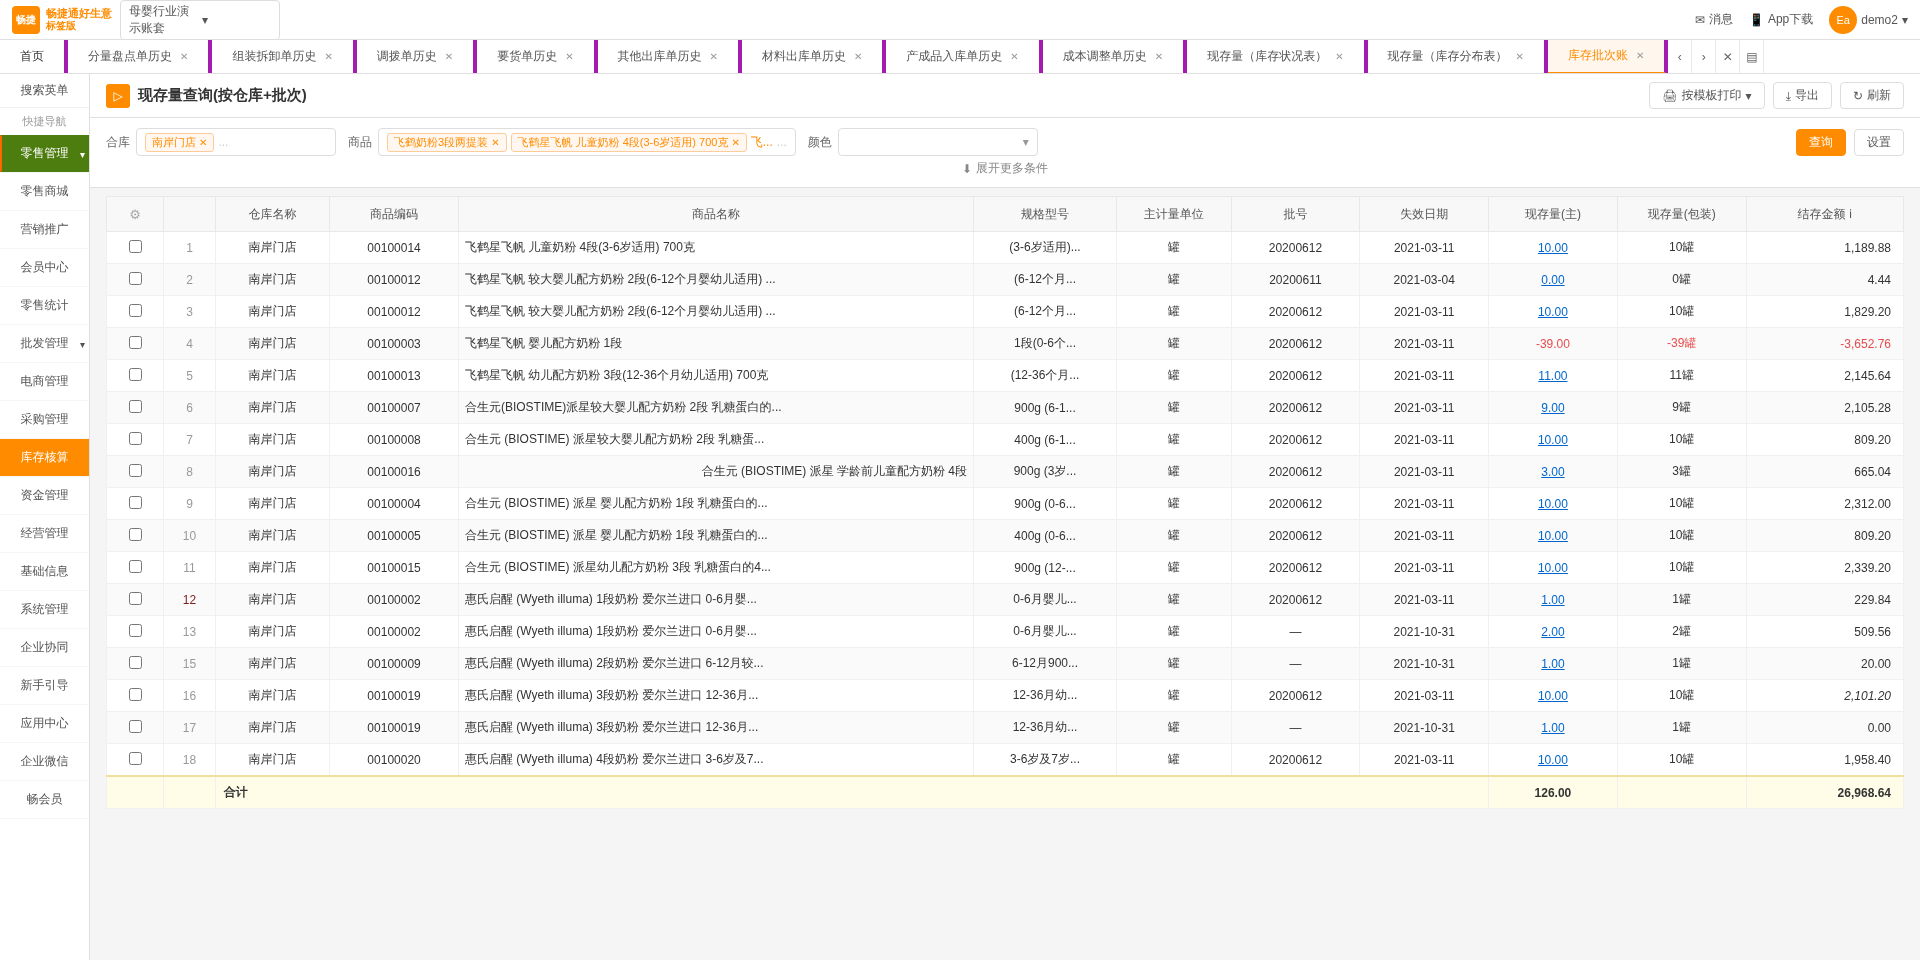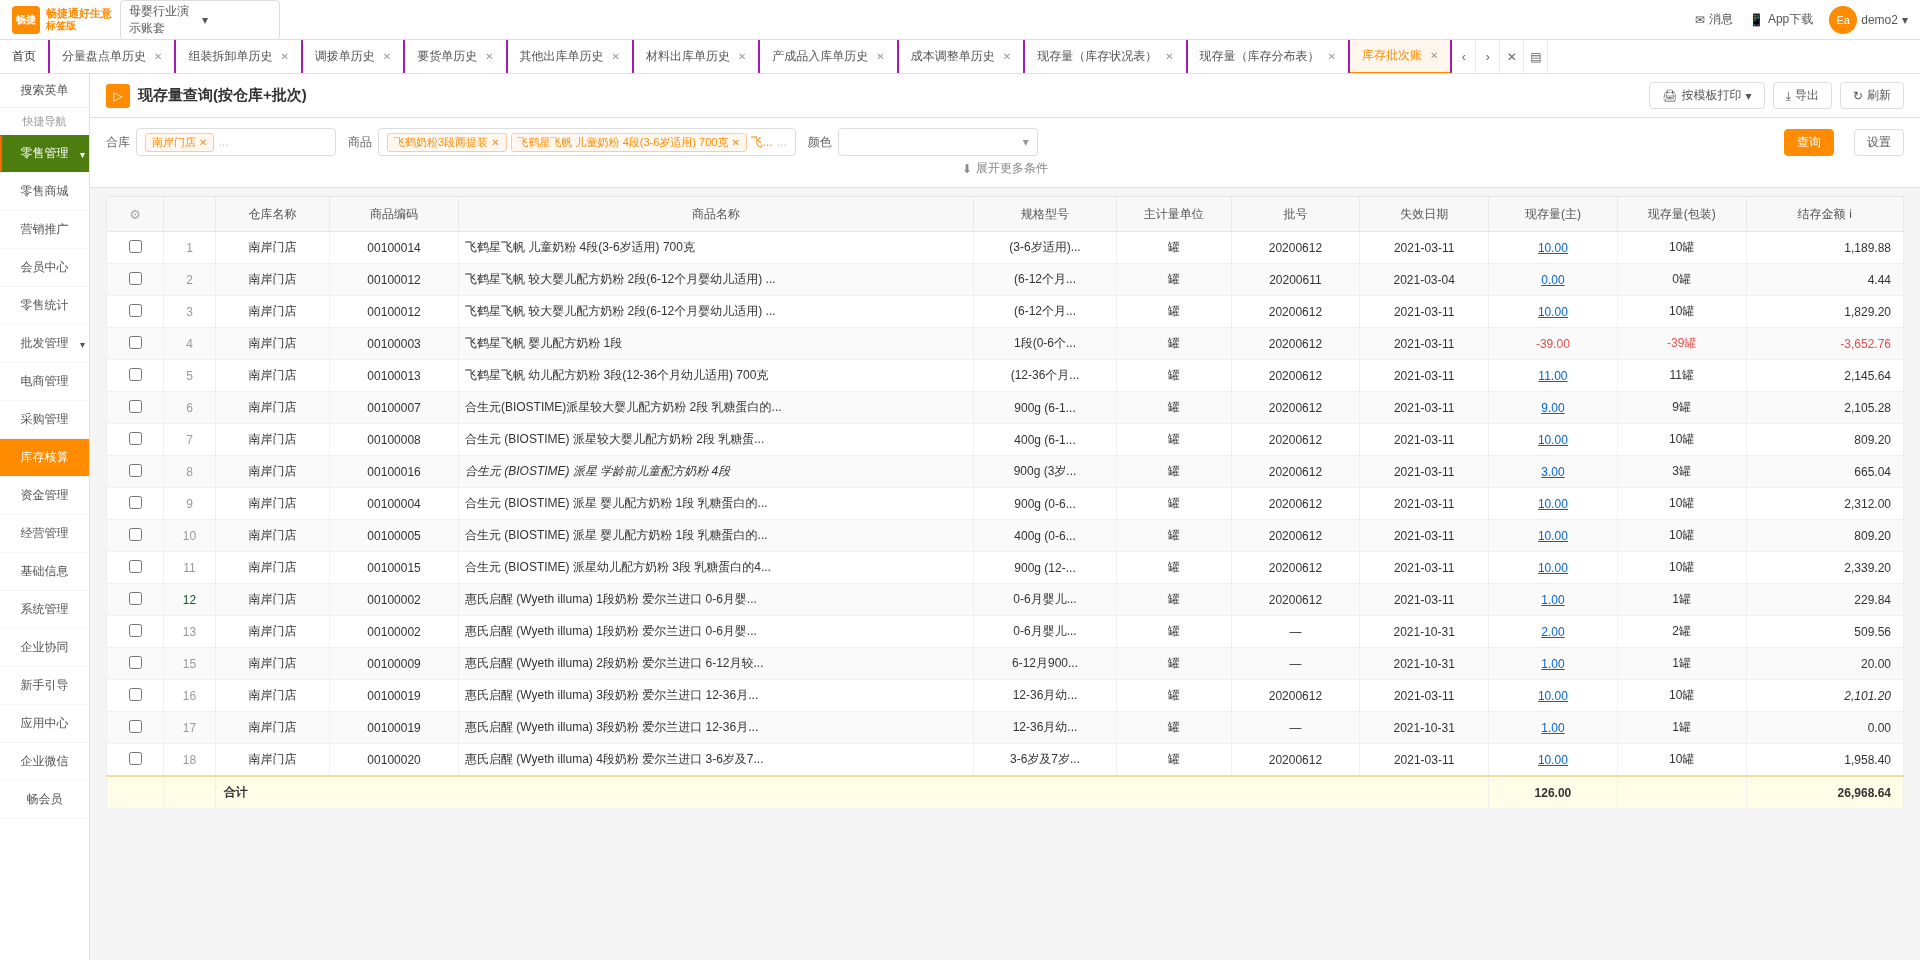--- a/index.html
+++ b/index.html
@@ -11,21 +11,21 @@
     .logo-icon { width: 28px; height: 28px; background: #ff8c00; border-radius: 4px; display: flex; align-items: center; justify-content: center; color: #fff; font-size: 10px; font-weight: bold; }
     .logo-text { font-size: 11px; color: #ff8c00; font-weight: bold; line-height: 1.2; }
     .store-selector { display: flex; align-items: center; gap: 4px; border: 1px solid #ddd; border-radius: 4px; padding: 2px 8px; cursor: pointer; font-size: 12px; color: #555; background: #fff; min-width: 160px; }
     .store-selector span { flex: 1; }
     .top-actions { margin-left: auto; display: flex; align-items: center; gap: 16px; }
     .top-action-item { display: flex; align-items: center; gap: 4px; cursor: pointer; color: #555; font-size: 12px; }
     .user-avatar { width: 28px; height: 28px; border-radius: 50%; background: #ff8c00; display: flex; align-items: center; justify-content: center; color: #fff; font-size: 11px; }
 
     
     .tab-bar { display: flex; align-items: center; height: 34px; background: #fff; border-bottom: 1px solid #e0e0e0; overflow: hidden; }
-    .tab-item { display: flex; align-items: center; gap: 4px; padding: 0 12px; height: 34px; border-right: 2px solid #a21caf; cursor: pointer; font-size: 12px; color: #555; white-space: nowrap; flex-shrink: 0; }
+    .tab-item { display: flex; align-items: center; gap: 4px; padding: 0 20px; height: 34px; border-right: 4px solid #a21caf; cursor: pointer; font-size: 12px; color: #555; white-space: nowrap; flex-shrink: 0; }
     .tab-item.home { background: #fff; color: #333; font-weight: 500; }
     .tab-item.active { background: #fff6ee; color: #ff8c00; border-bottom: 2px solid #ff8c00; }
     .tab-item .close-btn { color: #999; font-size: 10px; cursor: pointer; margin-left: 4px; }
     .tab-nav-btn { width: 24px; height: 34px; display: flex; align-items: center; justify-content: center; cursor: pointer; color: #666; border-right: 1px solid #e8e8e8; flex-shrink: 0; }
 
     
     .main-layout { display: flex; height: calc(960px - 74px); }
 
     
     .sidebar { width: 90px; background: #fff; border-right: 1px solid #e0e0e0; display: flex; flex-direction: column; overflow-y: auto; }
@@ -49,21 +49,21 @@
     
     .search-area { background: #fff; padding: 10px 16px; border-bottom: 1px solid #e0e0e0; }
     .search-row { display: flex; align-items: center; gap: 12px; flex-wrap: wrap; }
     .search-field { display: flex; align-items: center; gap: 6px; }
     .search-label { font-size: 12px; color: #666; white-space: nowrap; }
     .tag-input { display: flex; flex-wrap: wrap; align-items: center; gap: 4px; border: 1px solid #ddd; border-radius: 4px; padding: 3px 8px; min-width: 200px; min-height: 28px; background: #fff; }
     .tag { background: #fff7f0; border: 1px solid #ffcb99; color: #ff8c00; border-radius: 3px; padding: 1px 6px; font-size: 11px; display: flex; align-items: center; gap: 3px; }
     .tag .tag-close { cursor: pointer; color: #ff8c00; font-size: 10px; }
     .tag-more { color: #ff8c00; font-size: 12px; cursor: pointer; }
     .expand-more { display: flex; align-items: center; gap: 4px; color: #888; font-size: 12px; cursor: pointer; margin-top: 4px; justify-content: center; }
-    .search-actions { margin-left: auto; display: flex; gap: 20px; }
+    .search-actions { margin-left: auto; display: flex; gap: 8px; }
     .color-input { display: flex; align-items: center; gap: 4px; border: 1px solid #ddd; border-radius: 4px; padding: 3px 8px; min-width: 120px; min-height: 28px; background: #fff; }
     .color-arrow { margin-left: auto; color: #999; }
 
     
     .table-container { flex: 1; overflow: auto; padding: 8px 16px; }
     table { width: 100%; border-collapse: collapse; background: #fff; }
     thead th { background: #f8f8f8; border: 1px solid #e8e8e8; padding: 8px 6px; font-size: 12px; color: #555; font-weight: 500; text-align: center; white-space: nowrap; position: sticky; top: 0; z-index: 1; }
     tbody td { border: 1px solid #f0f0f0; padding: 7px 6px; font-size: 12px; color: #333; text-align: center; white-space: nowrap; }
     tbody tr:nth-child(even) { background: #fafafa; }
     .red-text { color: #e84b4b; }
@@ -444,21 +444,21 @@
     <td style="">10罐</td>
     <td style="text-align:right; padding-right:12px; ">809.20</td>
   </tr>
               <tr>
     <td style="text-align:center;">
       <input type="checkbox" style="">
     </td>
     <td style="text-align:center; color:#999;">8</td>
     <td>南岸门店</td>
     <td>00100016</td>
-    <td style="text-align:left;font-style:italic;">合生元 (BIOSTIME) 派星 学龄前儿童配方奶粉 4段</td>
+    <td style="text-align:right;">合生元 (BIOSTIME) 派星 学龄前儿童配方奶粉 4段</td>
     <td>900g (3岁...</td>
     <td>罐</td>
     <td>20200612</td>
     <td>2021-03-11</td>
     <td style="color:#0066cc; text-decoration:underline; cursor:pointer;">3.00</td>
     <td style="">3罐</td>
     <td style="text-align:right; padding-right:12px; ">665.04</td>
   </tr>
               <tr>
     <td style="text-align:center;">
@@ -505,21 +505,21 @@
     <td>20200612</td>
     <td>2021-03-11</td>
     <td style="color:#0066cc; text-decoration:underline; cursor:pointer;">10.00</td>
     <td style="">10罐</td>
     <td style="text-align:right; padding-right:12px; ">2,339.20</td>
   </tr>
               <tr>
     <td style="text-align:center;">
       <input type="checkbox" style="">
     </td>
-    <td style="text-align:center; color:#14532d;">12</td>
+    <td style="text-align:center; color:#7f1d1d;">12</td>
     <td>南岸门店</td>
     <td>00100002</td>
     <td style="text-align:left;">惠氏启醒 (Wyeth illuma) 1段奶粉 爱尔兰进口 0-6月婴...</td>
     <td>0-6月婴儿...</td>
     <td>罐</td>
     <td>20200612</td>
     <td>2021-03-11</td>
     <td style="color:#0066cc; text-decoration:underline; cursor:pointer;">1.00</td>
     <td style="">1罐</td>
     <td style="text-align:right; padding-right:12px; ">229.84</td>

